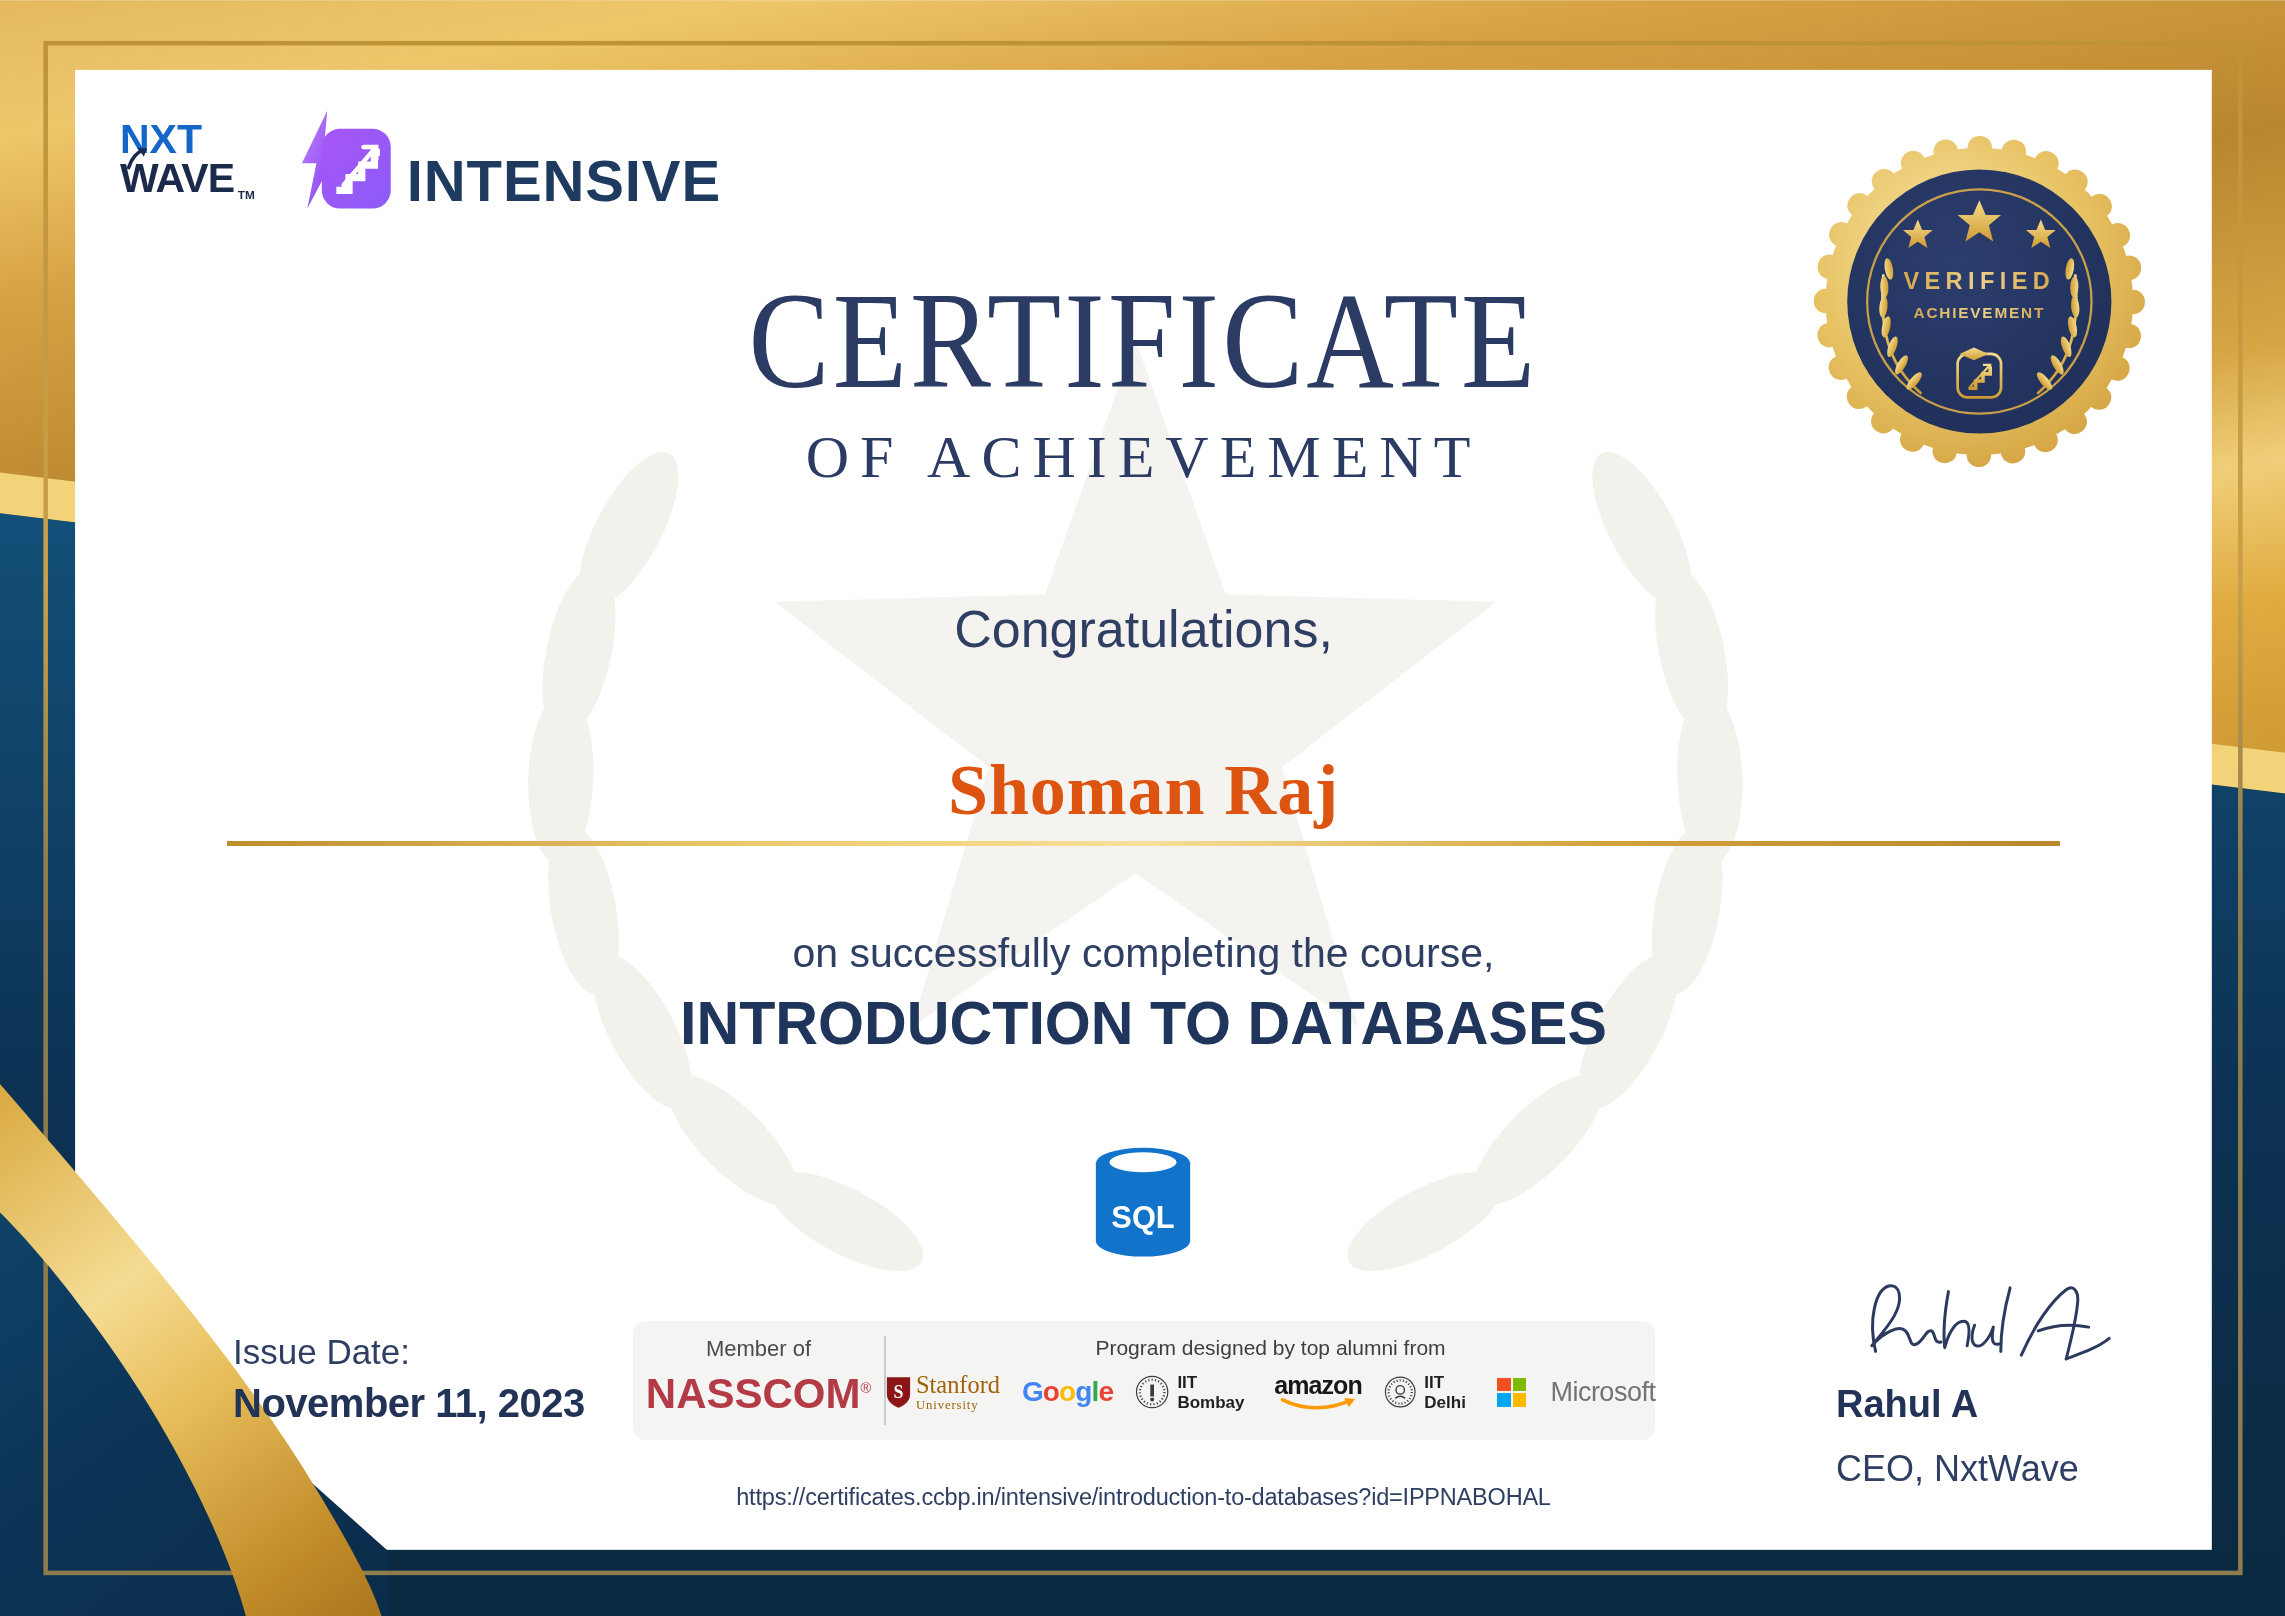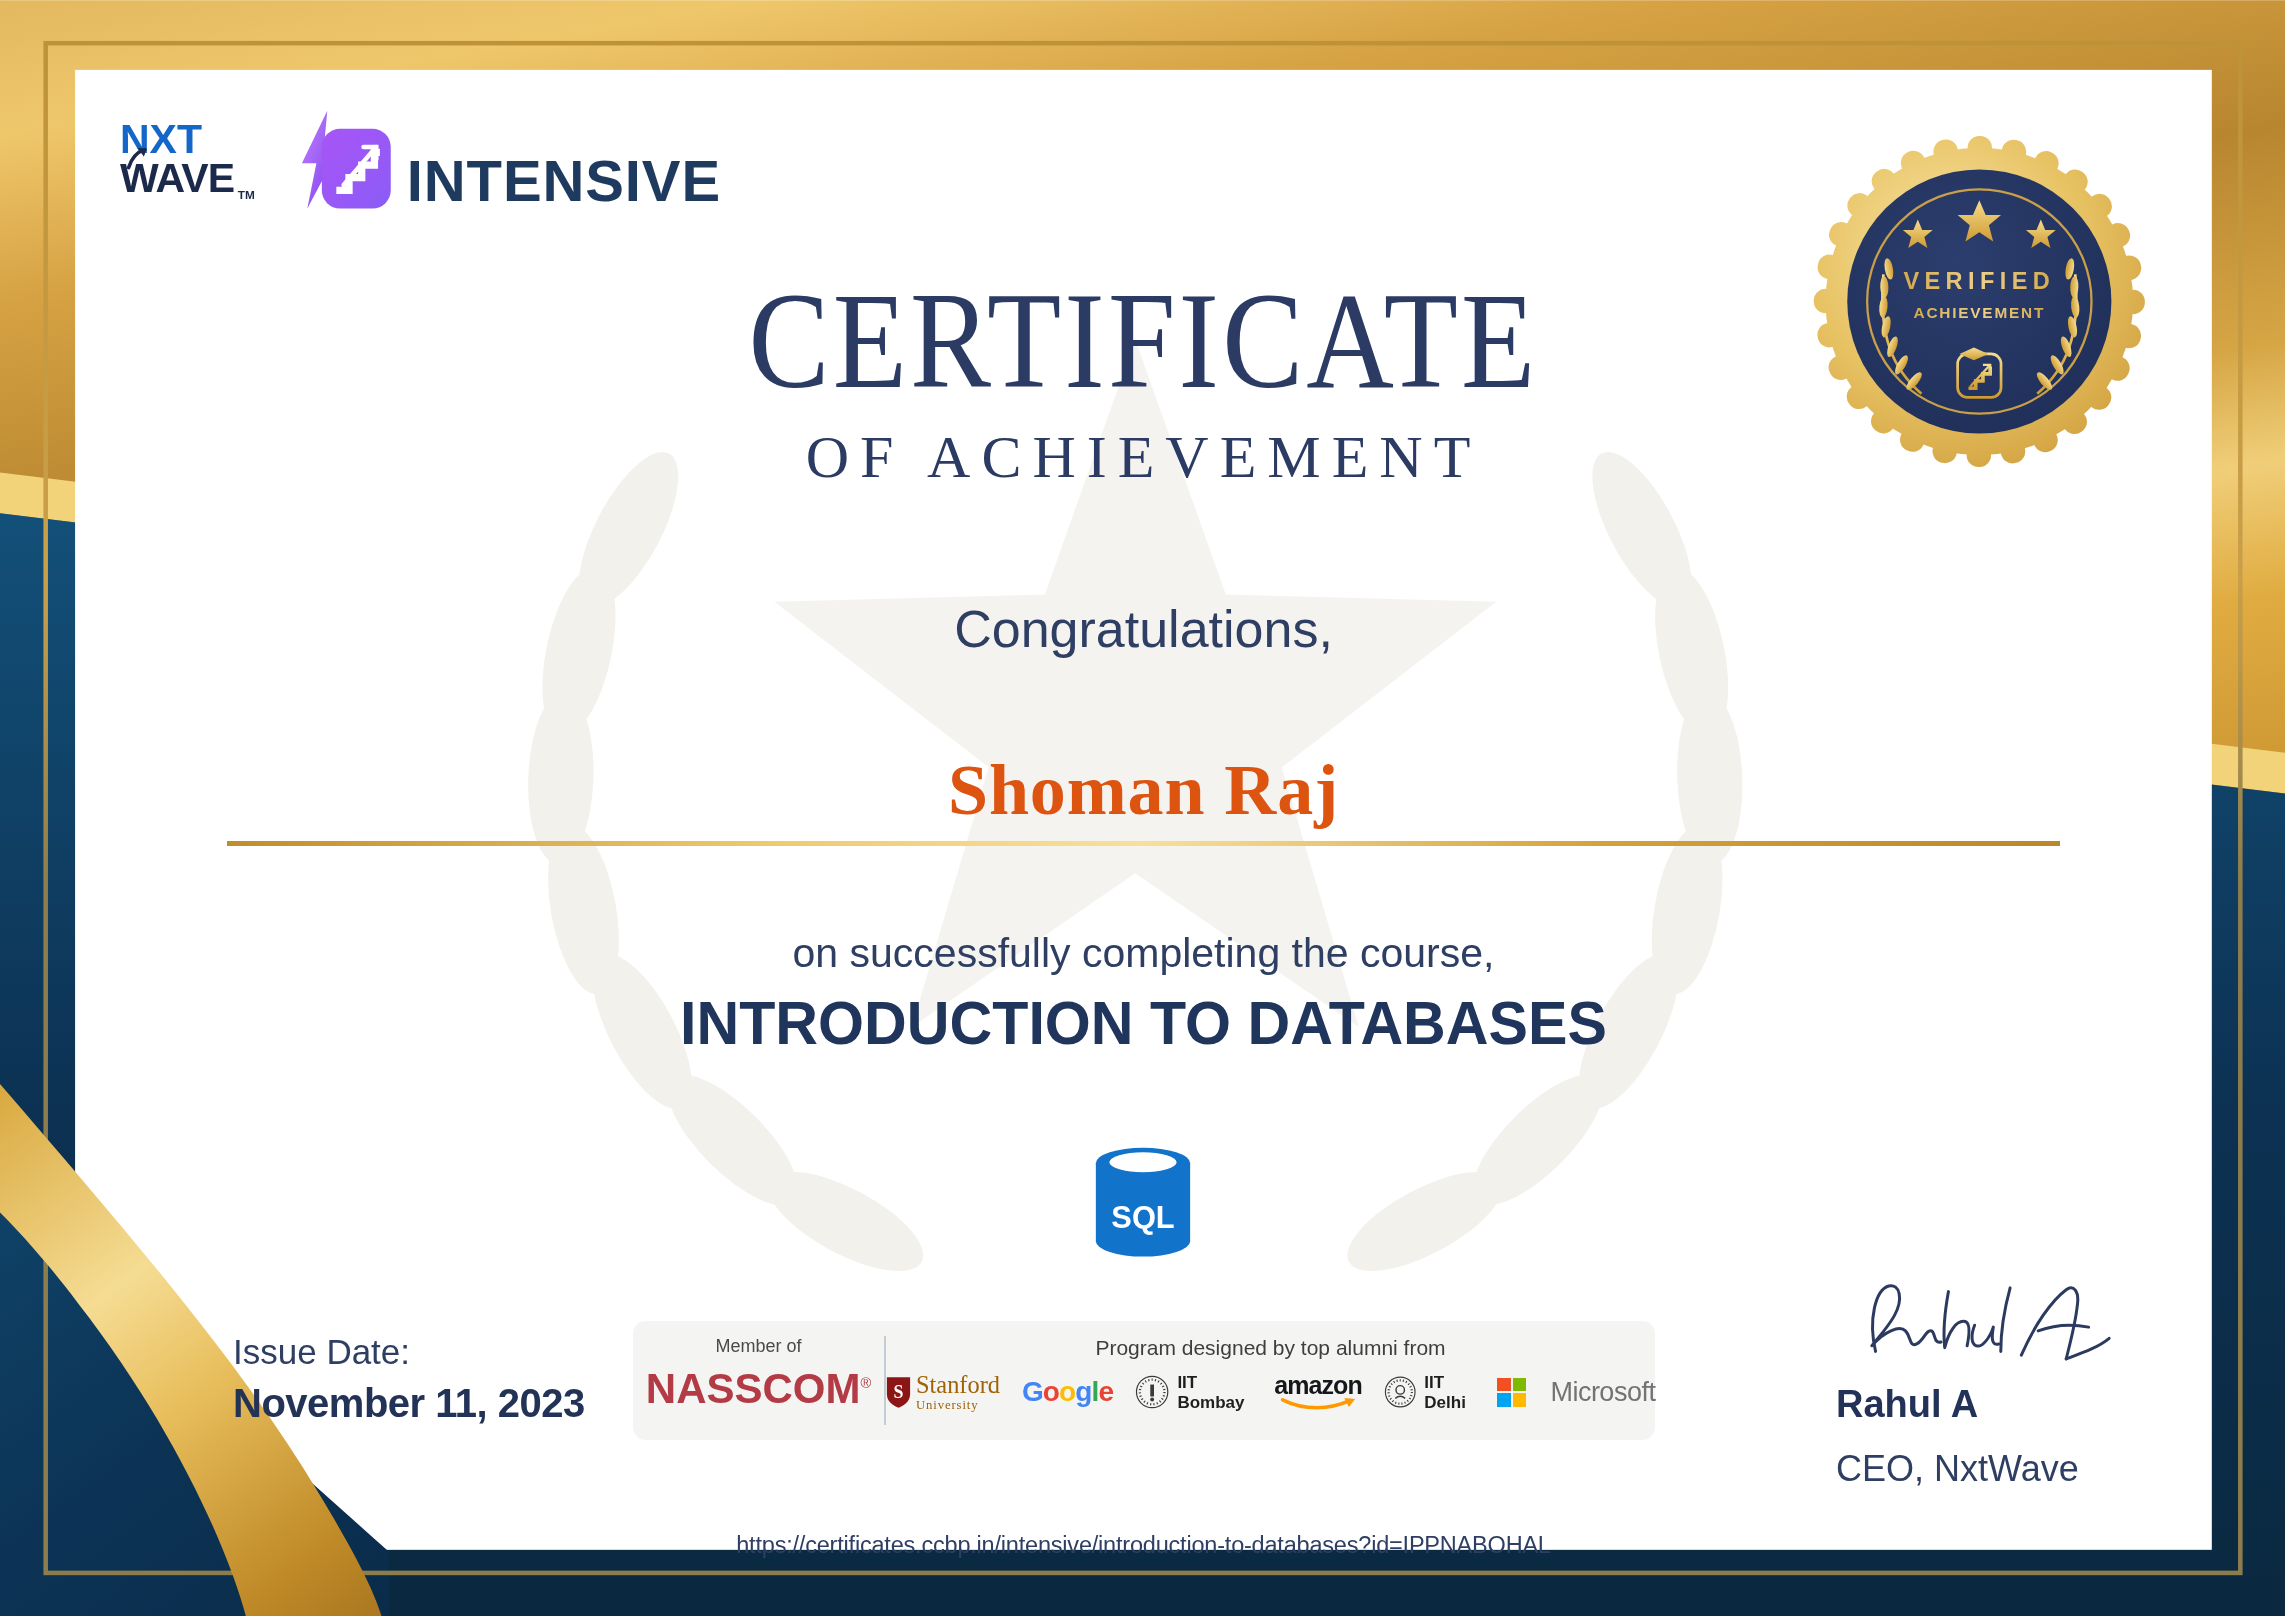--- a/index.html
+++ b/index.html
@@ -35,21 +35,21 @@
   .sql-icon { position:absolute; left:1075px; top:1136px; }
 
   
   .issue-block { position:absolute; left:233px; top:1332px; color:#2E3F63; }
   .issue-label { font-size:35px; }
   .issue-date { margin-top:9px; font-size:40px; font-weight:700; color:#233357; letter-spacing:-0.5px; }
 
   .partner-panel { position:absolute; left:633px; top:1321px; width:1022px; height:119px;
                    background:#F4F4F2; border-radius:12.7px; }
   .member-col { position:absolute; left:0; top:0; width:251px; height:119px; text-align:center; }
-  .member-of { margin-top:15.4px; font-size:18px; color:#4A4A4A; }
+  .member-of { margin-top:15.4px; font-size:22px; color:#4A4A4A; }
   .nasscom { margin-top:7.2px; font-size:42px; font-weight:800; color:#B23B46; letter-spacing:0px; }
   .nasscom sup { font-size:14.5px; font-weight:400; }
   .panel-divider { position:absolute; left:251px; top:15.4px; width:1.8px; height:89px; background:#C3CBD4; }
   .alumni-col { position:absolute; left:253px; top:0; width:769px; height:119px; }
   .alumni-heading { margin-top:15.4px; text-align:center; font-size:21px; color:#3E3E3E; font-weight:500; }
   .logo-row { margin-top:11px; display:flex; align-items:center; justify-content:center; gap:22px; }
 
   .stanford-lockup { display:flex; align-items:center; gap:5.4px; }
   .stanford-txt { display:flex; flex-direction:column; line-height:1; color:#a16207; font-family:"Liberation Serif", serif; }
   .stanford-name { font-size:24.4px; }
@@ -58,21 +58,21 @@
   .g0,.g3 { color:#4285F4; } .g1,.g5 { color:#EA4335; } .g2 { color:#FBBC05; } .g4 { color:#34A853; }
   .iit-lockup { display:flex; align-items:flex-end; gap:8px; }
   .iit-label { font-size:17px; font-weight:700; color:#1F1F1F; }
   .amazon-lockup { display:flex; flex-direction:column; align-items:center; line-height:1; }
   .amazon-word { font-size:25px; font-weight:700; color:#15171B; letter-spacing:-0.9px; }
   .ms-lockup { display:flex; align-items:center; gap:24px; }
   .ms-grid { display:grid; grid-template-columns:13.6px 13.6px; grid-template-rows:13.6px 13.6px; gap:1.8px; }
   .ms-sq1 { background:#F25022; } .ms-sq2 { background:#7FBA00; } .ms-sq3 { background:#00A4EF; } .ms-sq4 { background:#FFB900; }
   .ms-word { font-size:27px; color:#737373; letter-spacing:-0.5px; }
 
-  .verify-url { top:1484px; font-size:23.5px; letter-spacing:-0.2px; color:#2E3F63;margin-top:48px; }
+  .verify-url { top:1484px; font-size:23.5px; letter-spacing:-0.2px; color:#2E3F63; }
 
   .sig-block { position:absolute; left:1836px; top:1265px; width:308px; text-align:left; color:#2E3F63; }
   .sig-script { display:block; margin:0 auto; }
   .sig-name { margin-top:5.4px; font-size:38px; font-weight:700; color:#233357; }
   .sig-role { margin-top:22px; font-size:36px; }
 </style>
 </head>
 <body>
 
 <div class="stage">

